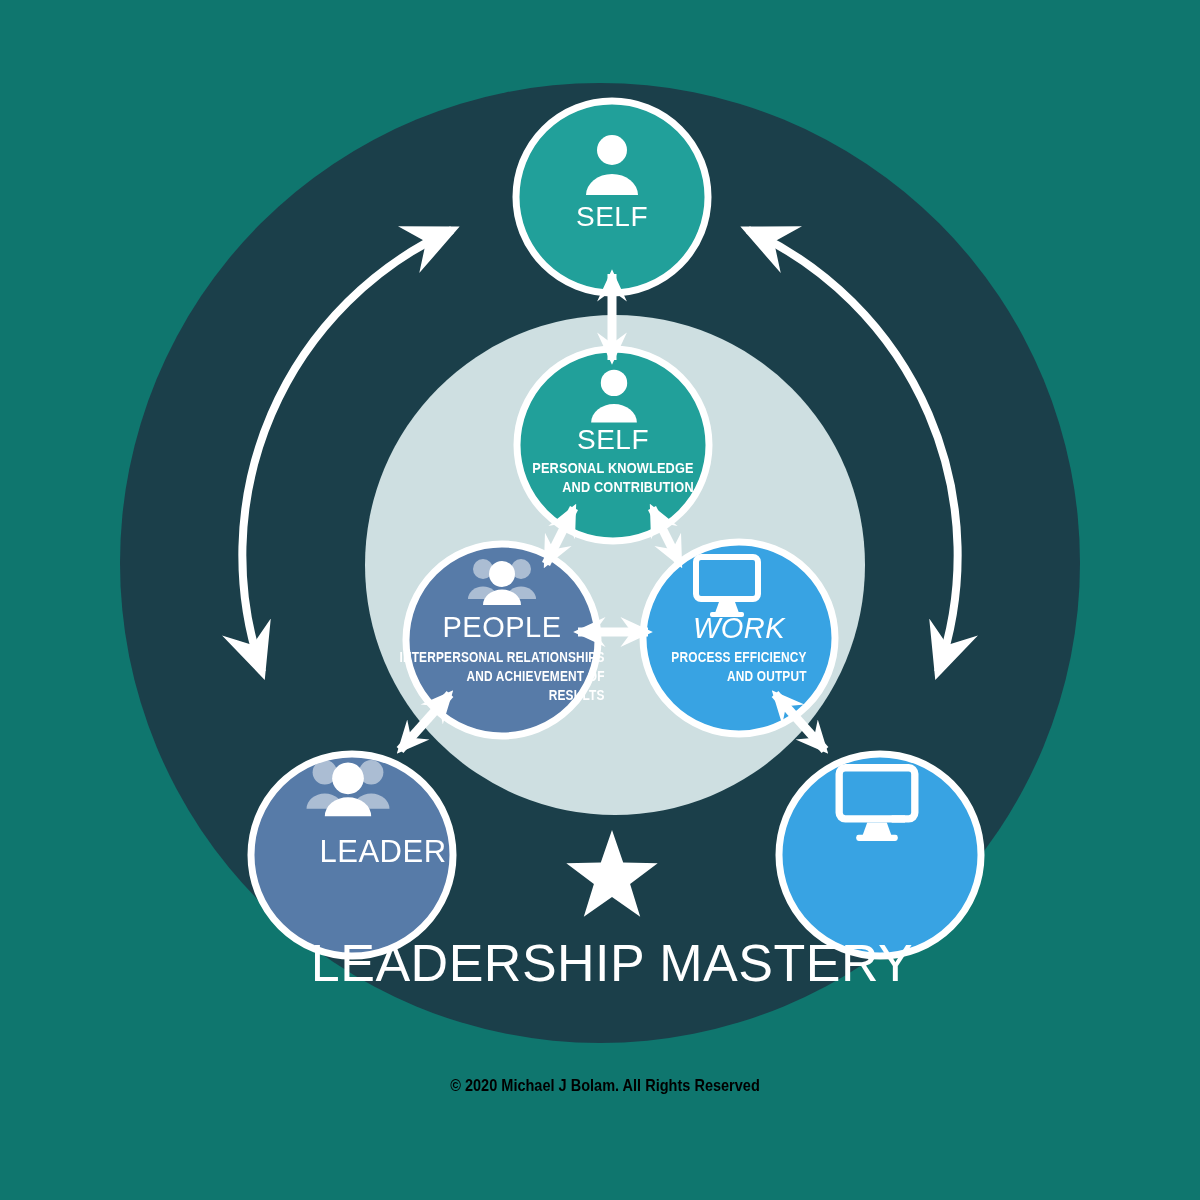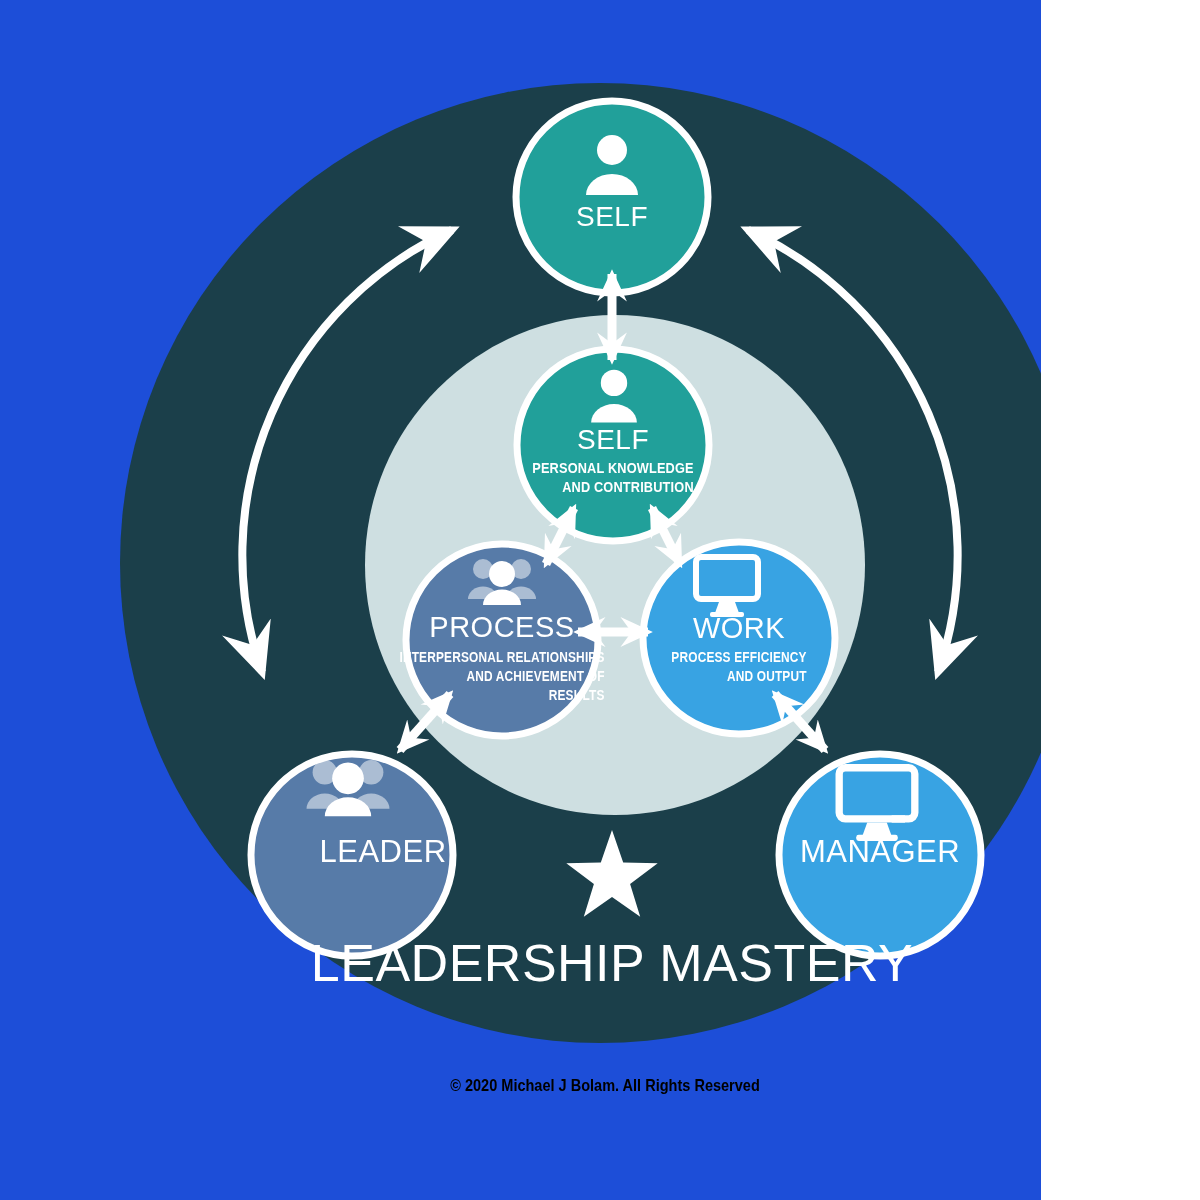--- a/index.html
+++ b/index.html
@@ -1,17 +1,17 @@
 <!DOCTYPE html>
 <html><head>
 <meta charset="utf-8">
 <style>
   html,body{margin:0;padding:0;background:#fff;}
   .canvas{
-    position:relative;width:1041px;height:1200px;background:#1d4ed8;
+    position:relative;width:1200px;height:1200px;background:#0f766e;
     font-family:"Liberation Sans",sans-serif;overflow:hidden;
   }
   .canvas svg{position:absolute;left:0;top:0;}
   .label{
     position:absolute;color:#fff;transform:translate(-50%,-50%);
     white-space:nowrap;font-weight:400;letter-spacing:.5px;
   }
   .node-label{font-size:29px;}
   .node-label-sm{font-size:28px;}
   .sub{
@@ -118,34 +118,33 @@
   </svg>
 
   <div class="label node-label-sm" style="left:612px;top:217px;">SELF</div>
 
   <div class="label node-label-sm" style="left:613px;top:440px;">SELF</div>
   <div class="sub sub-self" style="left:613px;top:459px;">
     <span class="line">PERSONAL KNOWLEDGE</span>
     <span class="line">AND CONTRIBUTION</span>
   </div>
 
-  <div class="label node-label" style="left:502px;top:627px;">PROCESS</div>
+  <div class="label node-label" style="left:502px;top:627px;">PEOPLE</div>
   <div class="sub" style="left:502px;top:648px;">
     <span class="line">INTERPERSONAL RELATIONSHIPS</span>
     <span class="line">AND ACHIEVEMENT OF</span>
     <span class="line">RESULTS</span>
   </div>
 
-  <div class="label node-label" style="left:739px;top:628px;">WORK</div>
+  <div class="label node-label" style="left:739px;top:628px;font-style:italic;">WORK</div>
   <div class="sub" style="left:739px;top:648px;">
     <span class="line">PROCESS EFFICIENCY</span>
     <span class="line">AND OUTPUT</span>
   </div>
 
   <div class="label" style="left:352px;top:852px;font-size:31px;margin-left:31px;">LEADER</div>
 
-  <div class="label" style="left:880px;top:852px;font-size:31px;">MANAGER</div>
 
   <div class="title" style="left:612px;top:963px;">LEADERSHIP MASTERY</div>
 
   <div class="copyright" style="left:605px;top:1076px;">© 2020 Michael J Bolam. All Rights Reserved</div>
 
 </div>
 
 </body></html>

